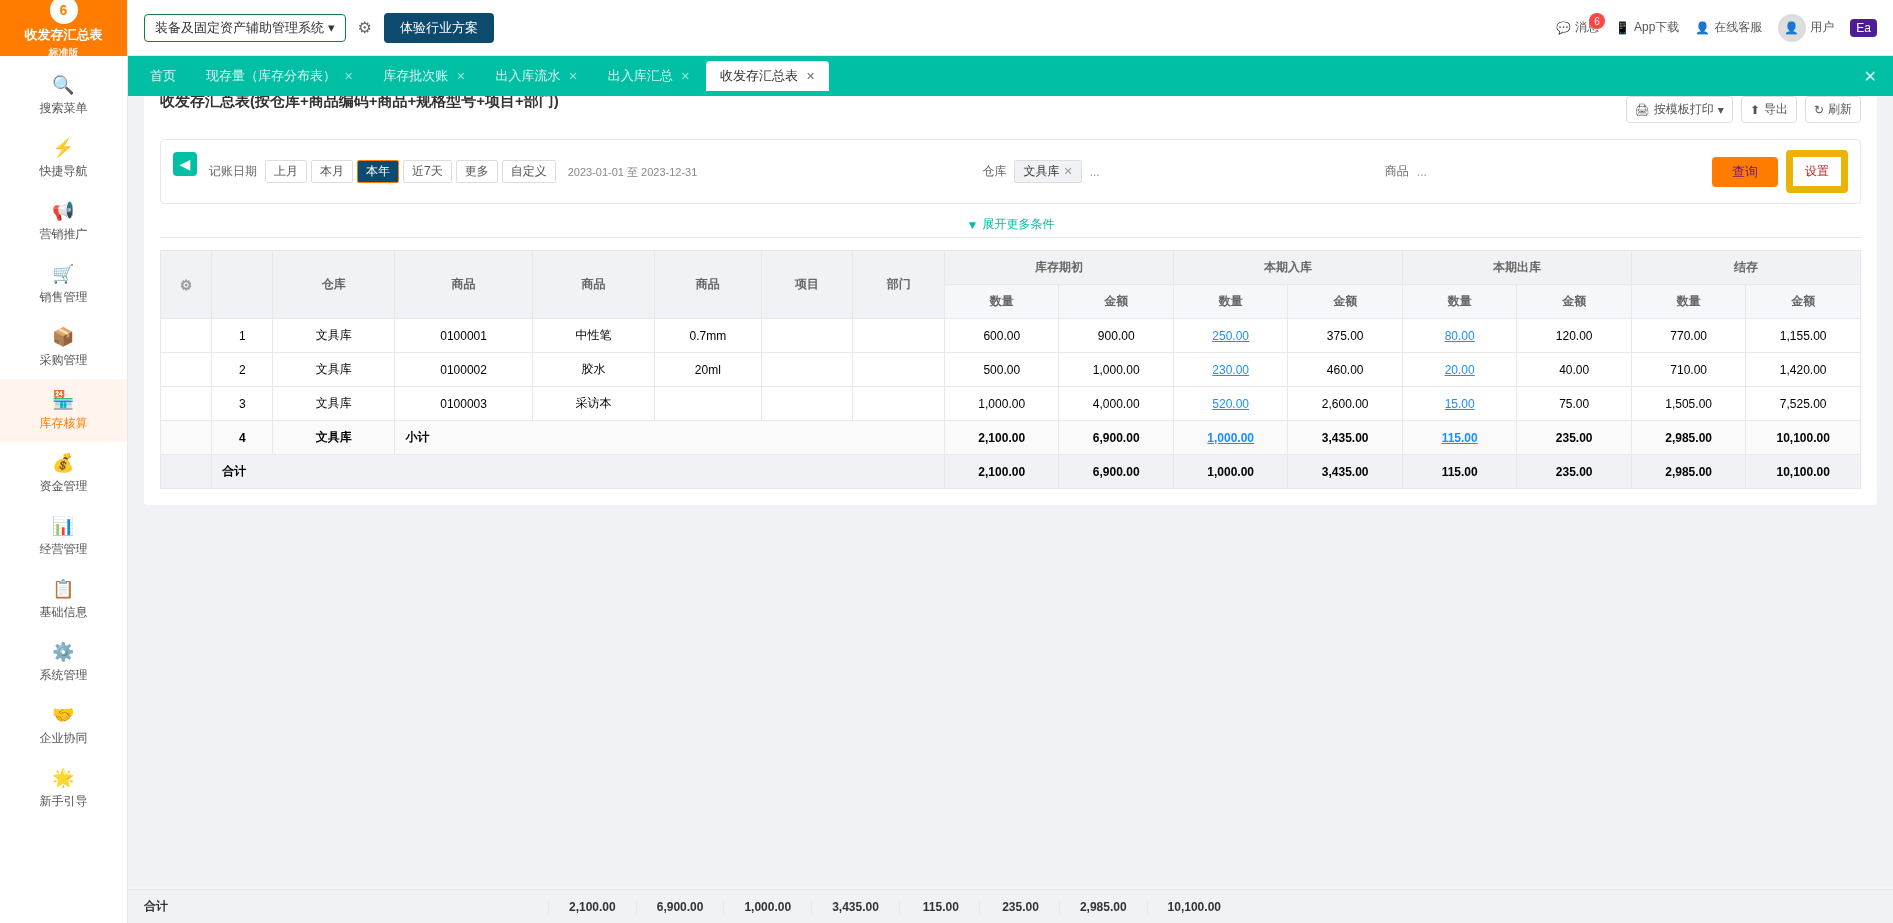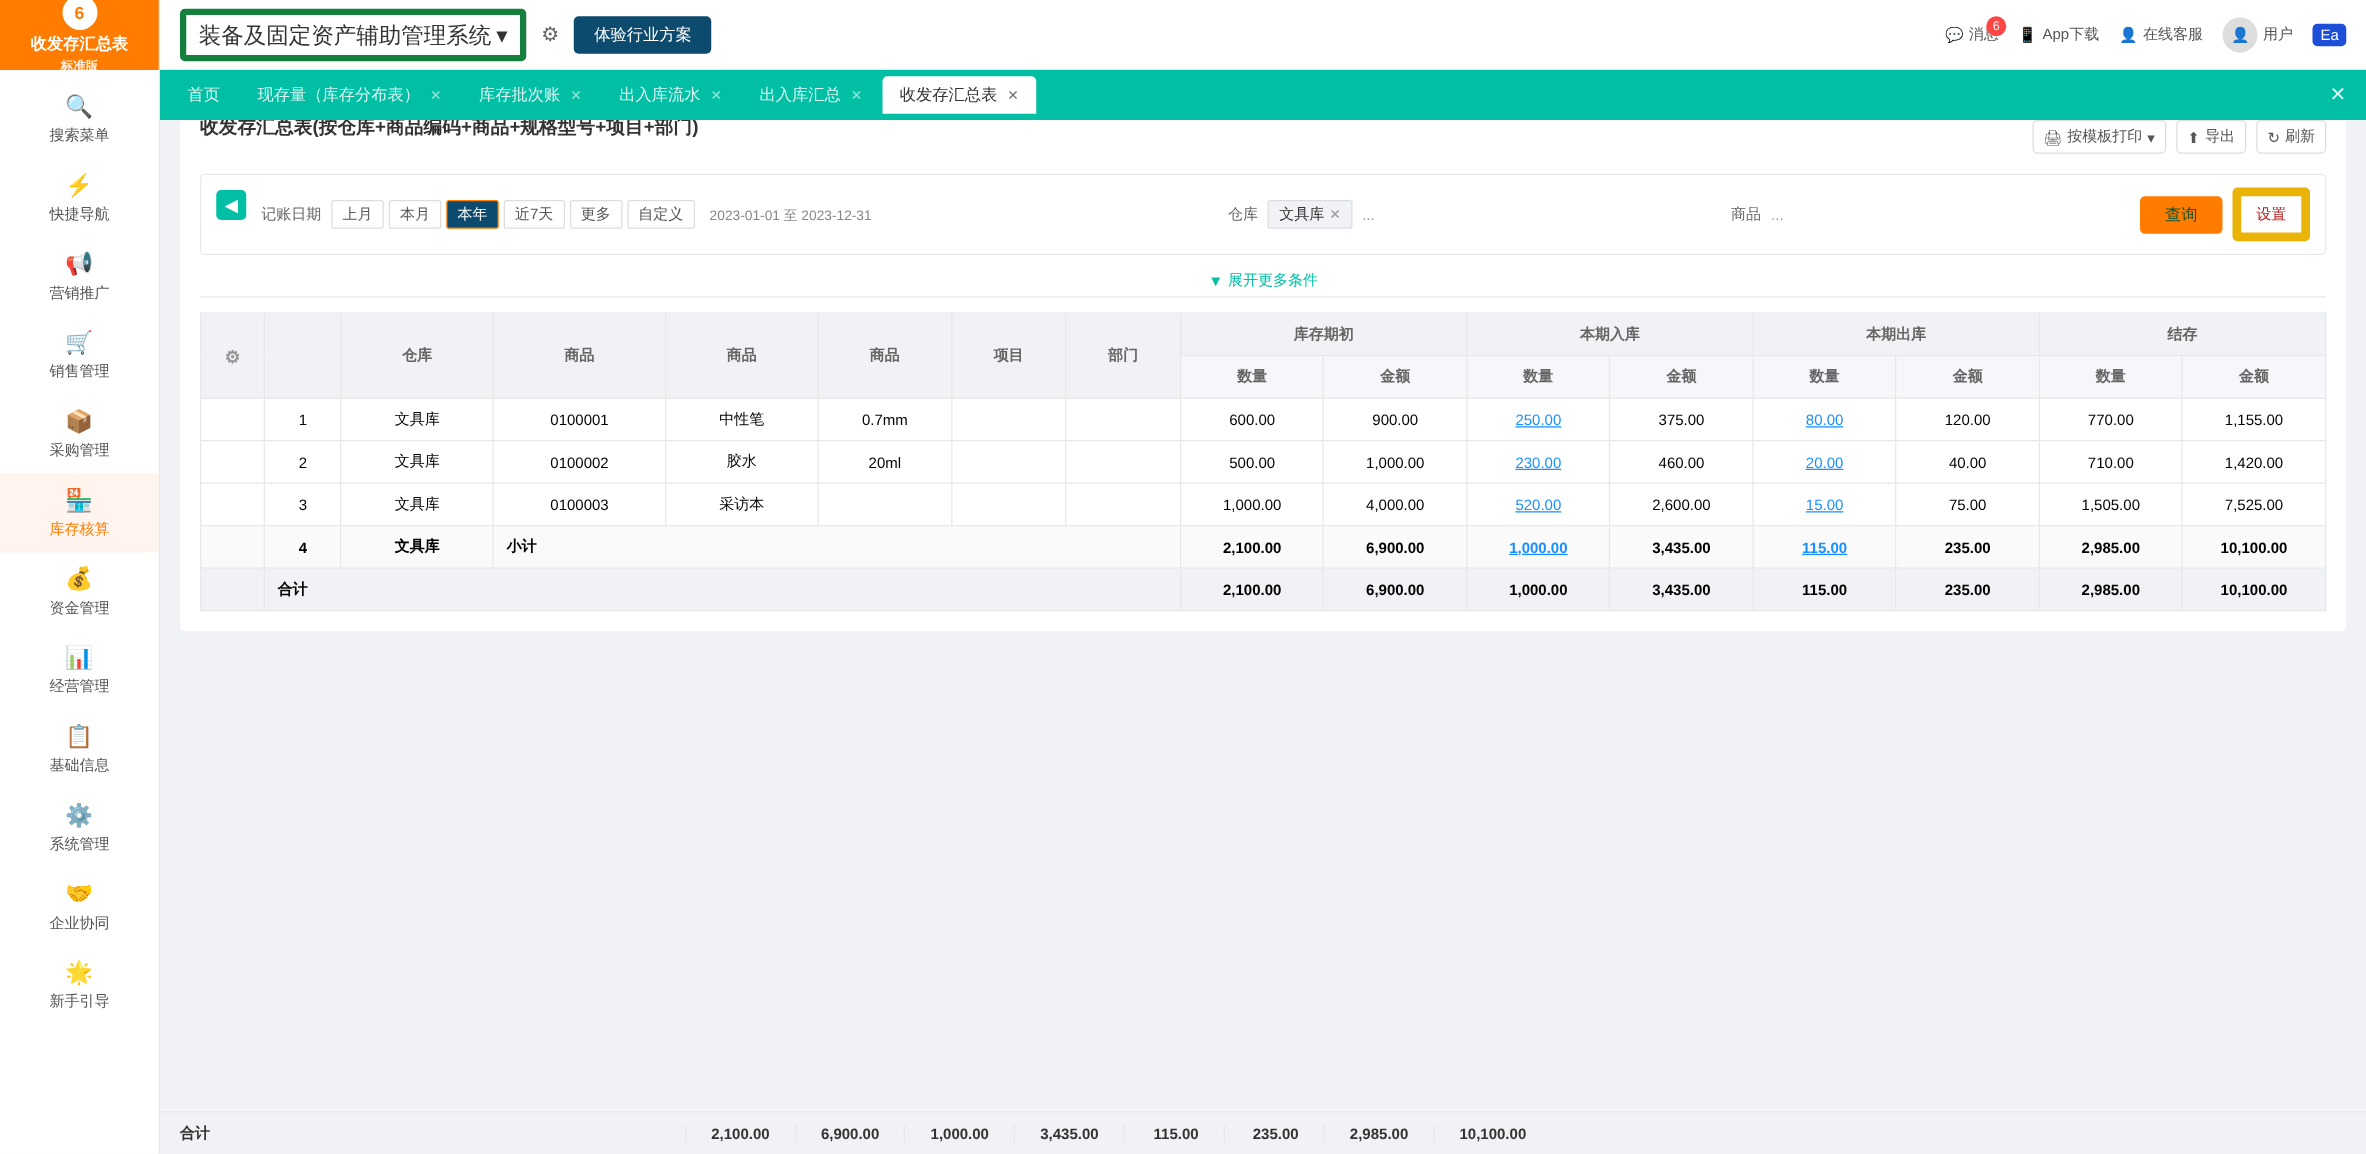--- a/index.html
+++ b/index.html
@@ -28,22 +28,22 @@
     .sidebar-item .icon { font-size: 18px; }
     .sidebar-item .label { font-size: 12px; }
 
     
     .topbar {
       position: fixed; left: 128px; top: 0; right: 0; height: 56px;
       background: #fff; border-bottom: 1px solid #e8e8e8; z-index: 99;
       display: flex; align-items: center; padding: 0 16px; gap: 12px;
     }
     .topbar-sys-select {
-      display: flex; align-items: center; gap: 4px; font-size: 18px; color: #333;
-      border: 5px solid #15803d; border-radius: 4px; padding: 4px 10px; cursor: pointer;
+      display: flex; align-items: center; gap: 4px; font-size: 13px; color: #333;
+      border: 1px solid #15803d; border-radius: 4px; padding: 4px 10px; cursor: pointer;
     }
     .topbar-btn-trial {
       background: #0c4a6e; color: #fff; border: none; border-radius: 4px;
       padding: 6px 16px; font-size: 13px; cursor: pointer;
     }
     .topbar-actions { display: flex; align-items: center; gap: 16px; margin-left: auto; }
     .topbar-action-item { display: flex; align-items: center; gap: 4px; color: #555; font-size: 12px; cursor: pointer; position: relative; }
     .topbar-action-badge {
       background: #ff4444; color: #fff; border-radius: 50%; width: 16px; height: 16px;
       font-size: 10px; display: inline-flex; align-items: center; justify-content: center;
@@ -99,21 +99,21 @@
     }
     .filter-date-btn.active { background: #0c4a6e; color: #fff; border-color: #ff7c00; }
     .filter-date-range { font-size: 11px; color: #888; margin-top: 2px; }
     .warehouse-tag {
       display: flex; align-items: center; gap: 4px; background: #f0f2f5;
       border: 1px solid #ddd; border-radius: 2px; padding: 2px 8px; font-size: 12px; color: #333;
     }
     .warehouse-tag .tag-close { cursor: pointer; color: #999; font-size: 11px; }
     .filter-ellipsis { color: #999; font-size: 12px; cursor: pointer; }
     .btn-query {
-      background: #ff7c00; color: #14532d; border: none; border-radius: 4px;
+      background: #ff7c00; color: #701a75; border: none; border-radius: 4px;
       padding: 6px 20px; font-size: 13px; cursor: pointer;
     }
     .btn-setting {
       background: #fff; color: #b91c1c; border: 7px solid #eab308; border-radius: 4px;
       padding: 6px 12px; font-size: 12px; cursor: pointer;
     }
 
     
     .expand-more {
       display: flex; align-items: center; justify-content: center; gap: 4px;
@@ -161,21 +161,21 @@
     .col-warehouse { width: 80px; }
     .col-code { width: 90px; }
     .col-name { width: 80px; }
     .col-spec { width: 70px; }
     .col-project { width: 60px; }
     .col-dept { width: 60px; }
     .col-num { width: 75px; }
 
     .topbar-gear { cursor: pointer; font-size: 16px; color: #666; }
     .ea-badge {
-      background: #1d4ed8; color: #fff; border-radius: 4px; padding: 2px 6px; font-size: 12px;
+      background: #4c1d95; color: #fff; border-radius: 4px; padding: 2px 6px; font-size: 12px;
     }
   </style>
 </head>
 <body>
 
 <div class="sidebar">
   <div class="sidebar-logo">
     <div style="position:relative; display:flex; align-items:center; gap:6px;">
       <div style="width:28px;height:28px;background:#fff;border-radius:50%;display:flex;align-items:center;justify-content:center;color:#ff7c00;font-weight:bold;font-size:14px;">6</div>
     </div>

